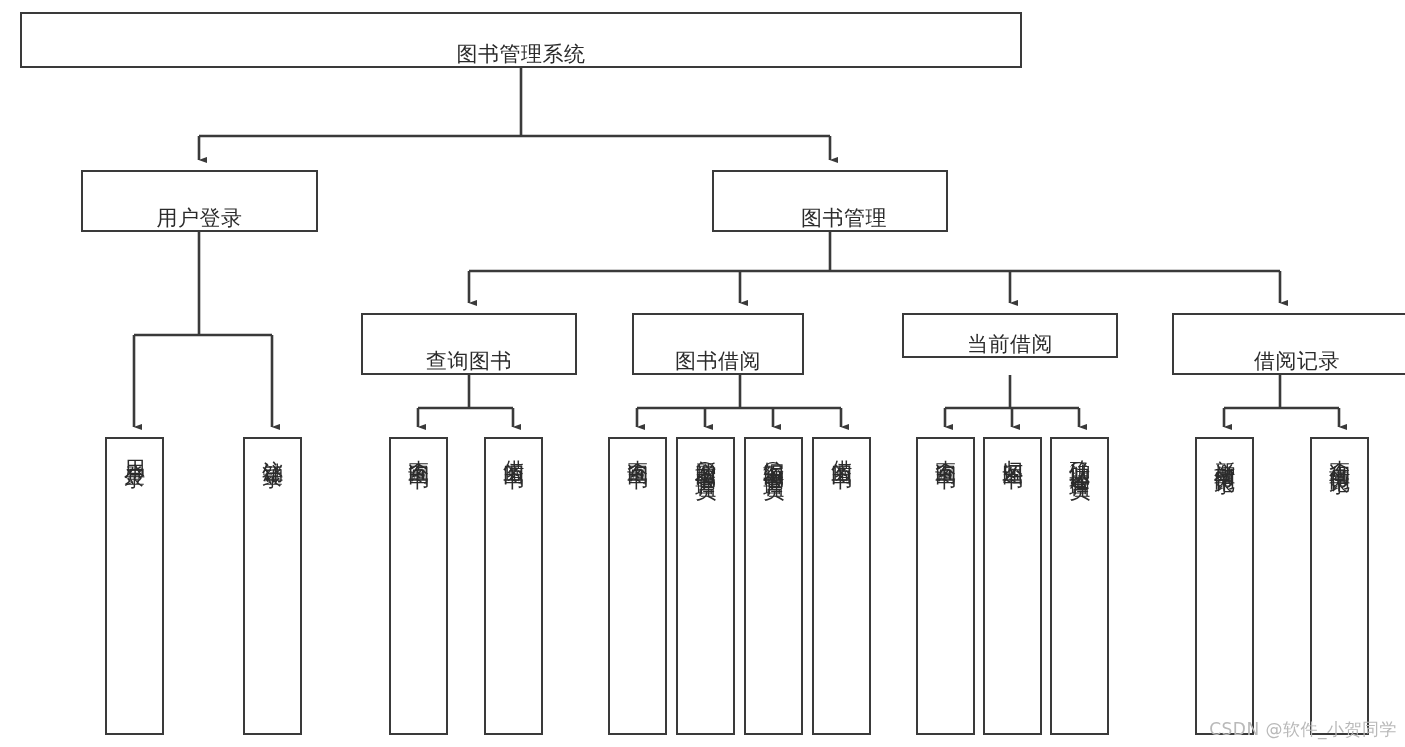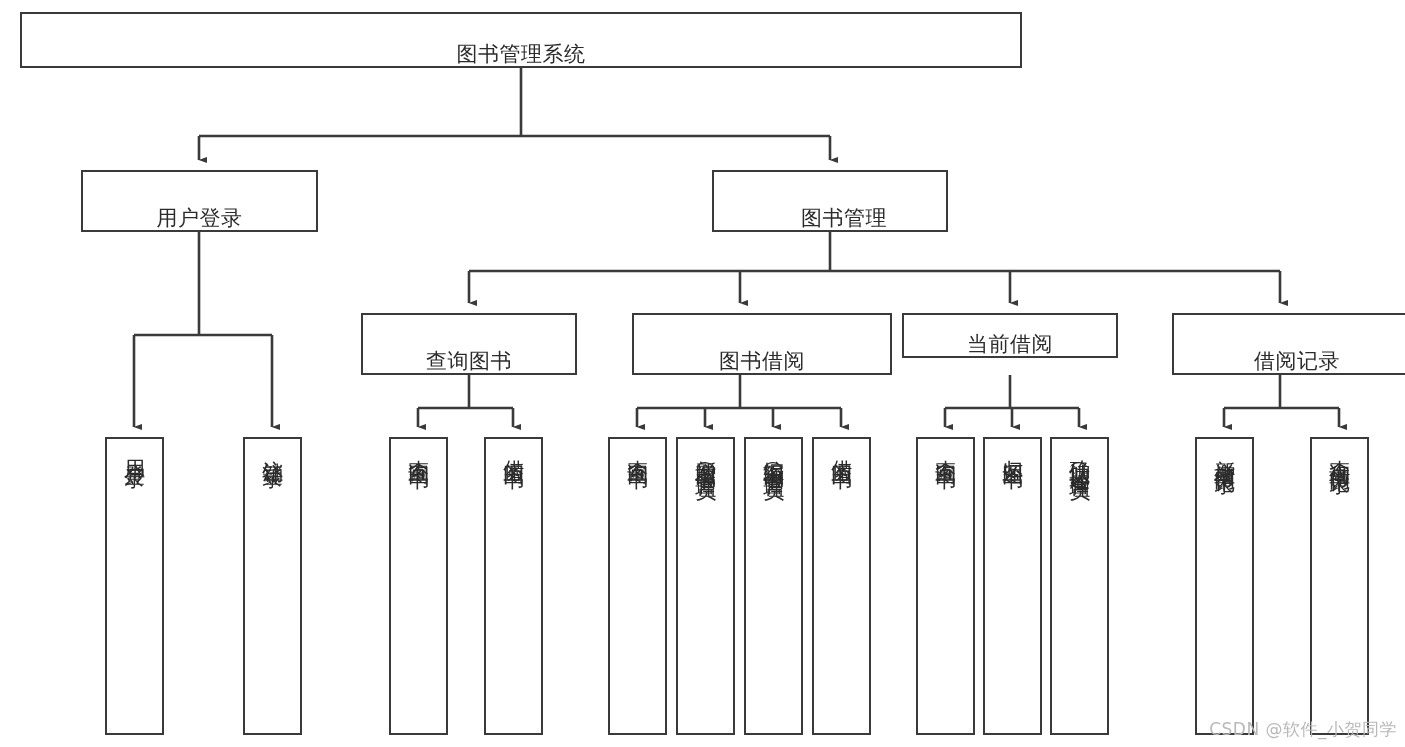--- a/index.html
+++ b/index.html
@@ -131,21 +131,21 @@
   <div class="node" style="left:81px; top:170px; width:237px; height:62px;">
     <span class="node-label">用户登录</span>
   </div>
   <div class="node" style="left:712px; top:170px; width:236px; height:62px;padding-left:28px;">
     <span class="node-label">图书管理</span>
   </div>
 
   <div class="node" style="left:361px; top:313px; width:216px; height:62px;">
     <span class="node-label">查询图书</span>
   </div>
-  <div class="node" style="left:632px; top:313px; width:260px; height:62px;">
+  <div class="node" style="left:632px; top:313px; width:172px; height:62px;">
     <span class="node-label">图书借阅</span>
   </div>
   <div class="node" style="left:902px; top:313px; width:216px; height:45px;">
     <span class="node-label">当前借阅</span>
   </div>
   <div class="node" style="left:1172px; top:313px; width:250px; height:62px;">
     <span class="node-label">借阅记录</span>
   </div>
 
   <div class="node leaf" style="left:105px; top:437px; width:59px; height:298px;">

